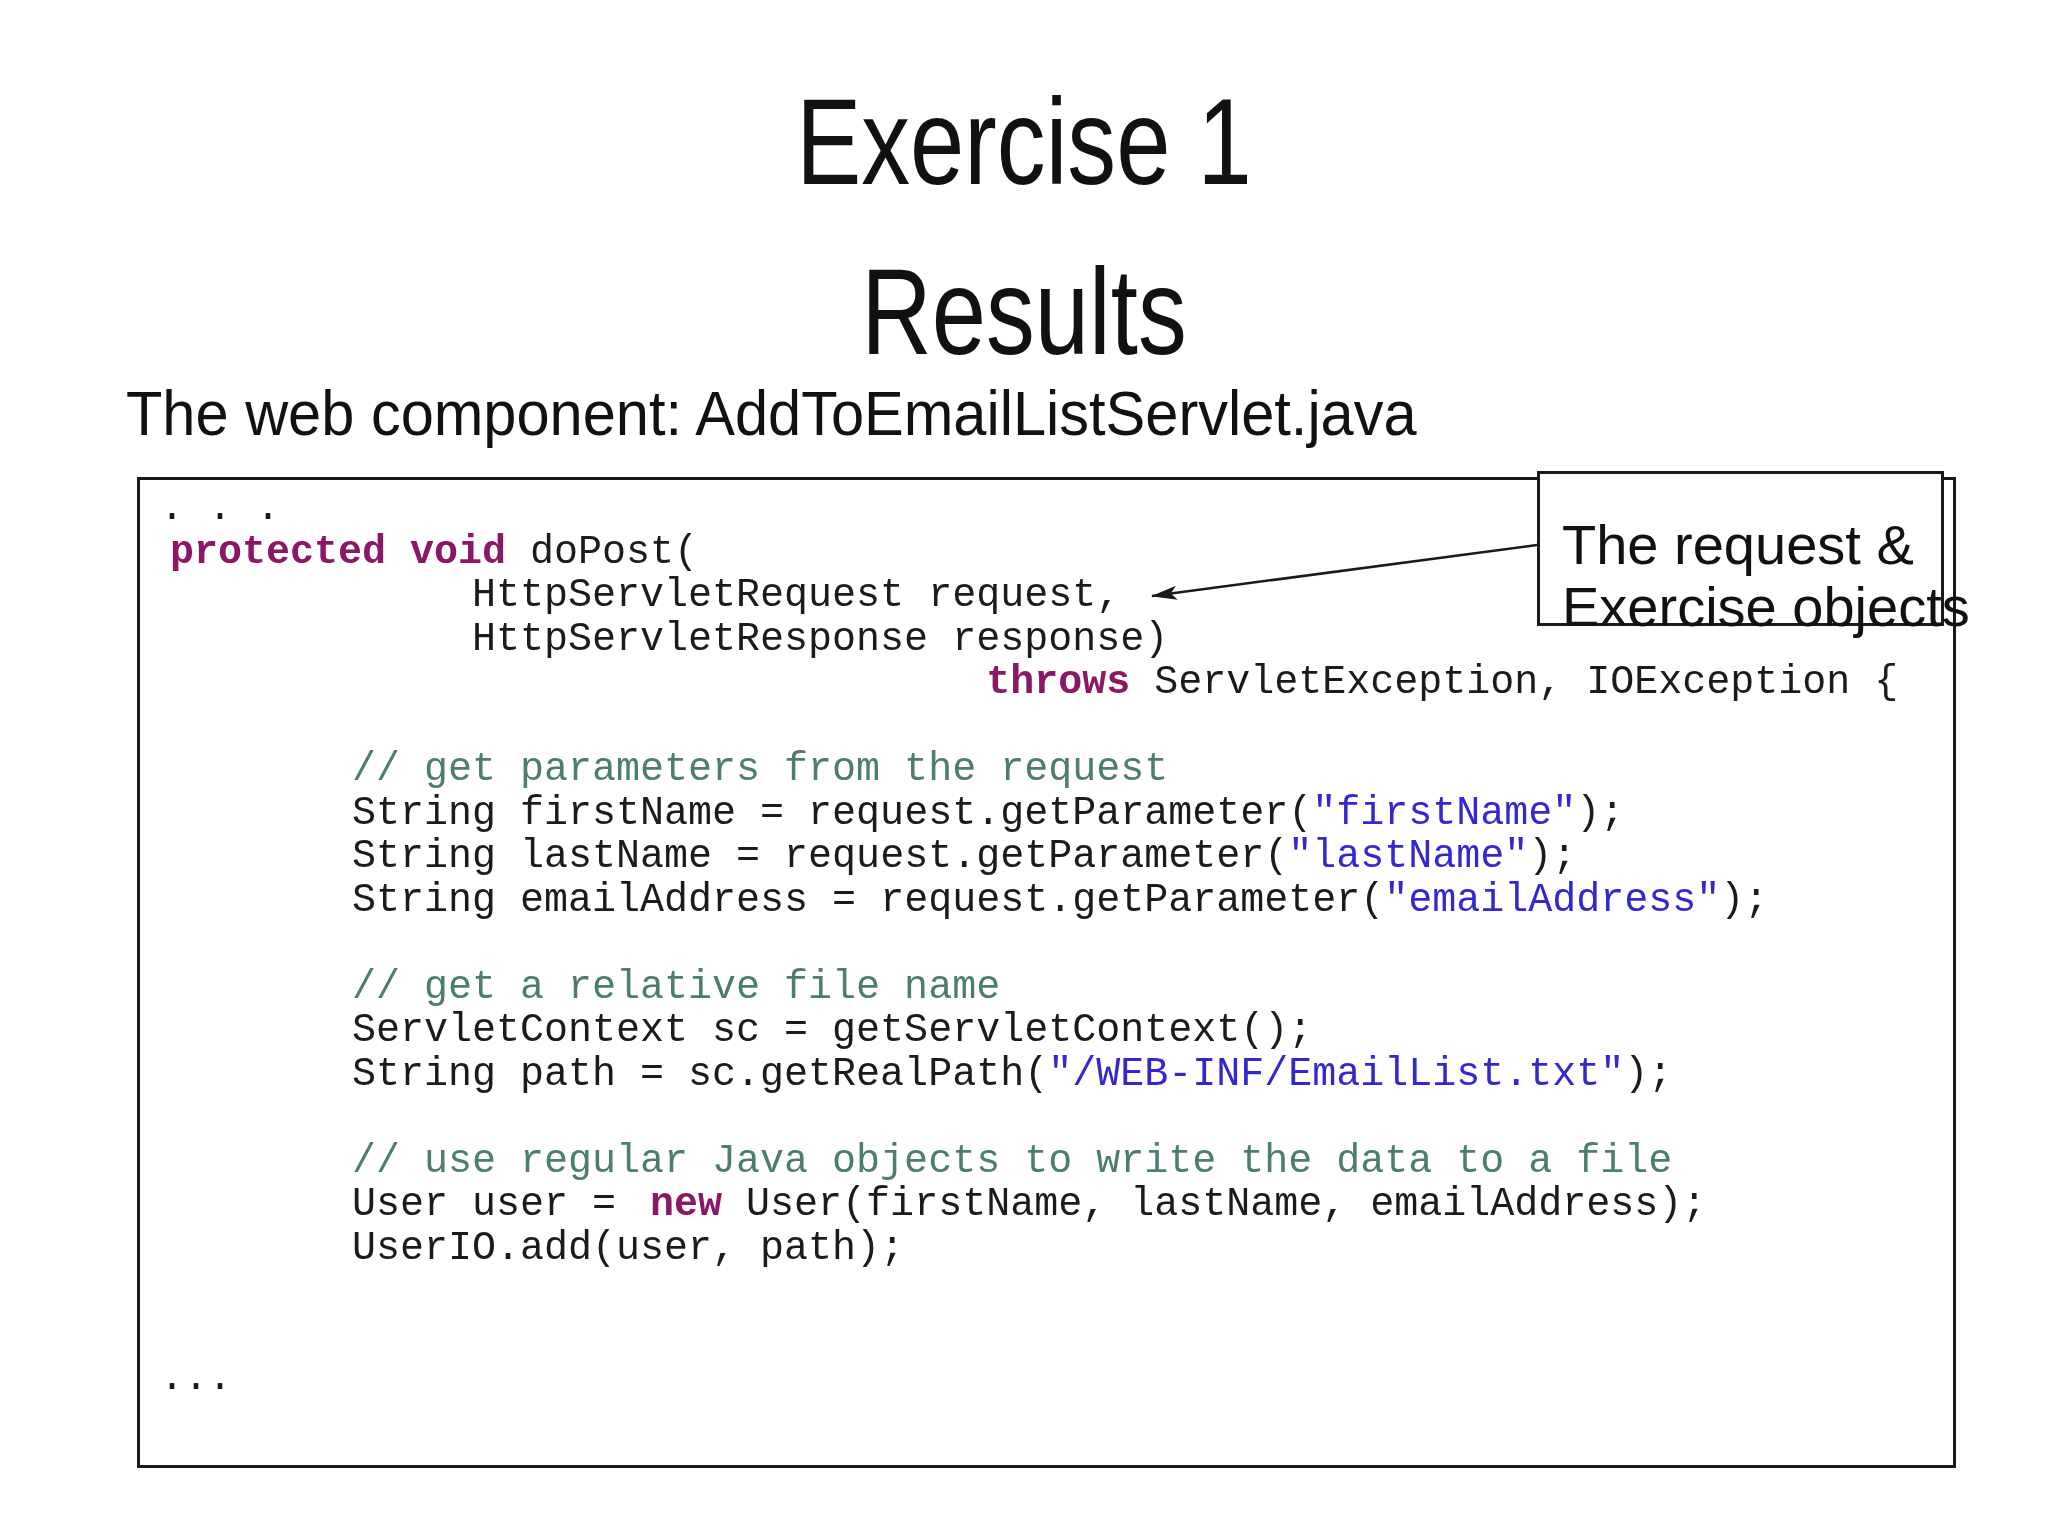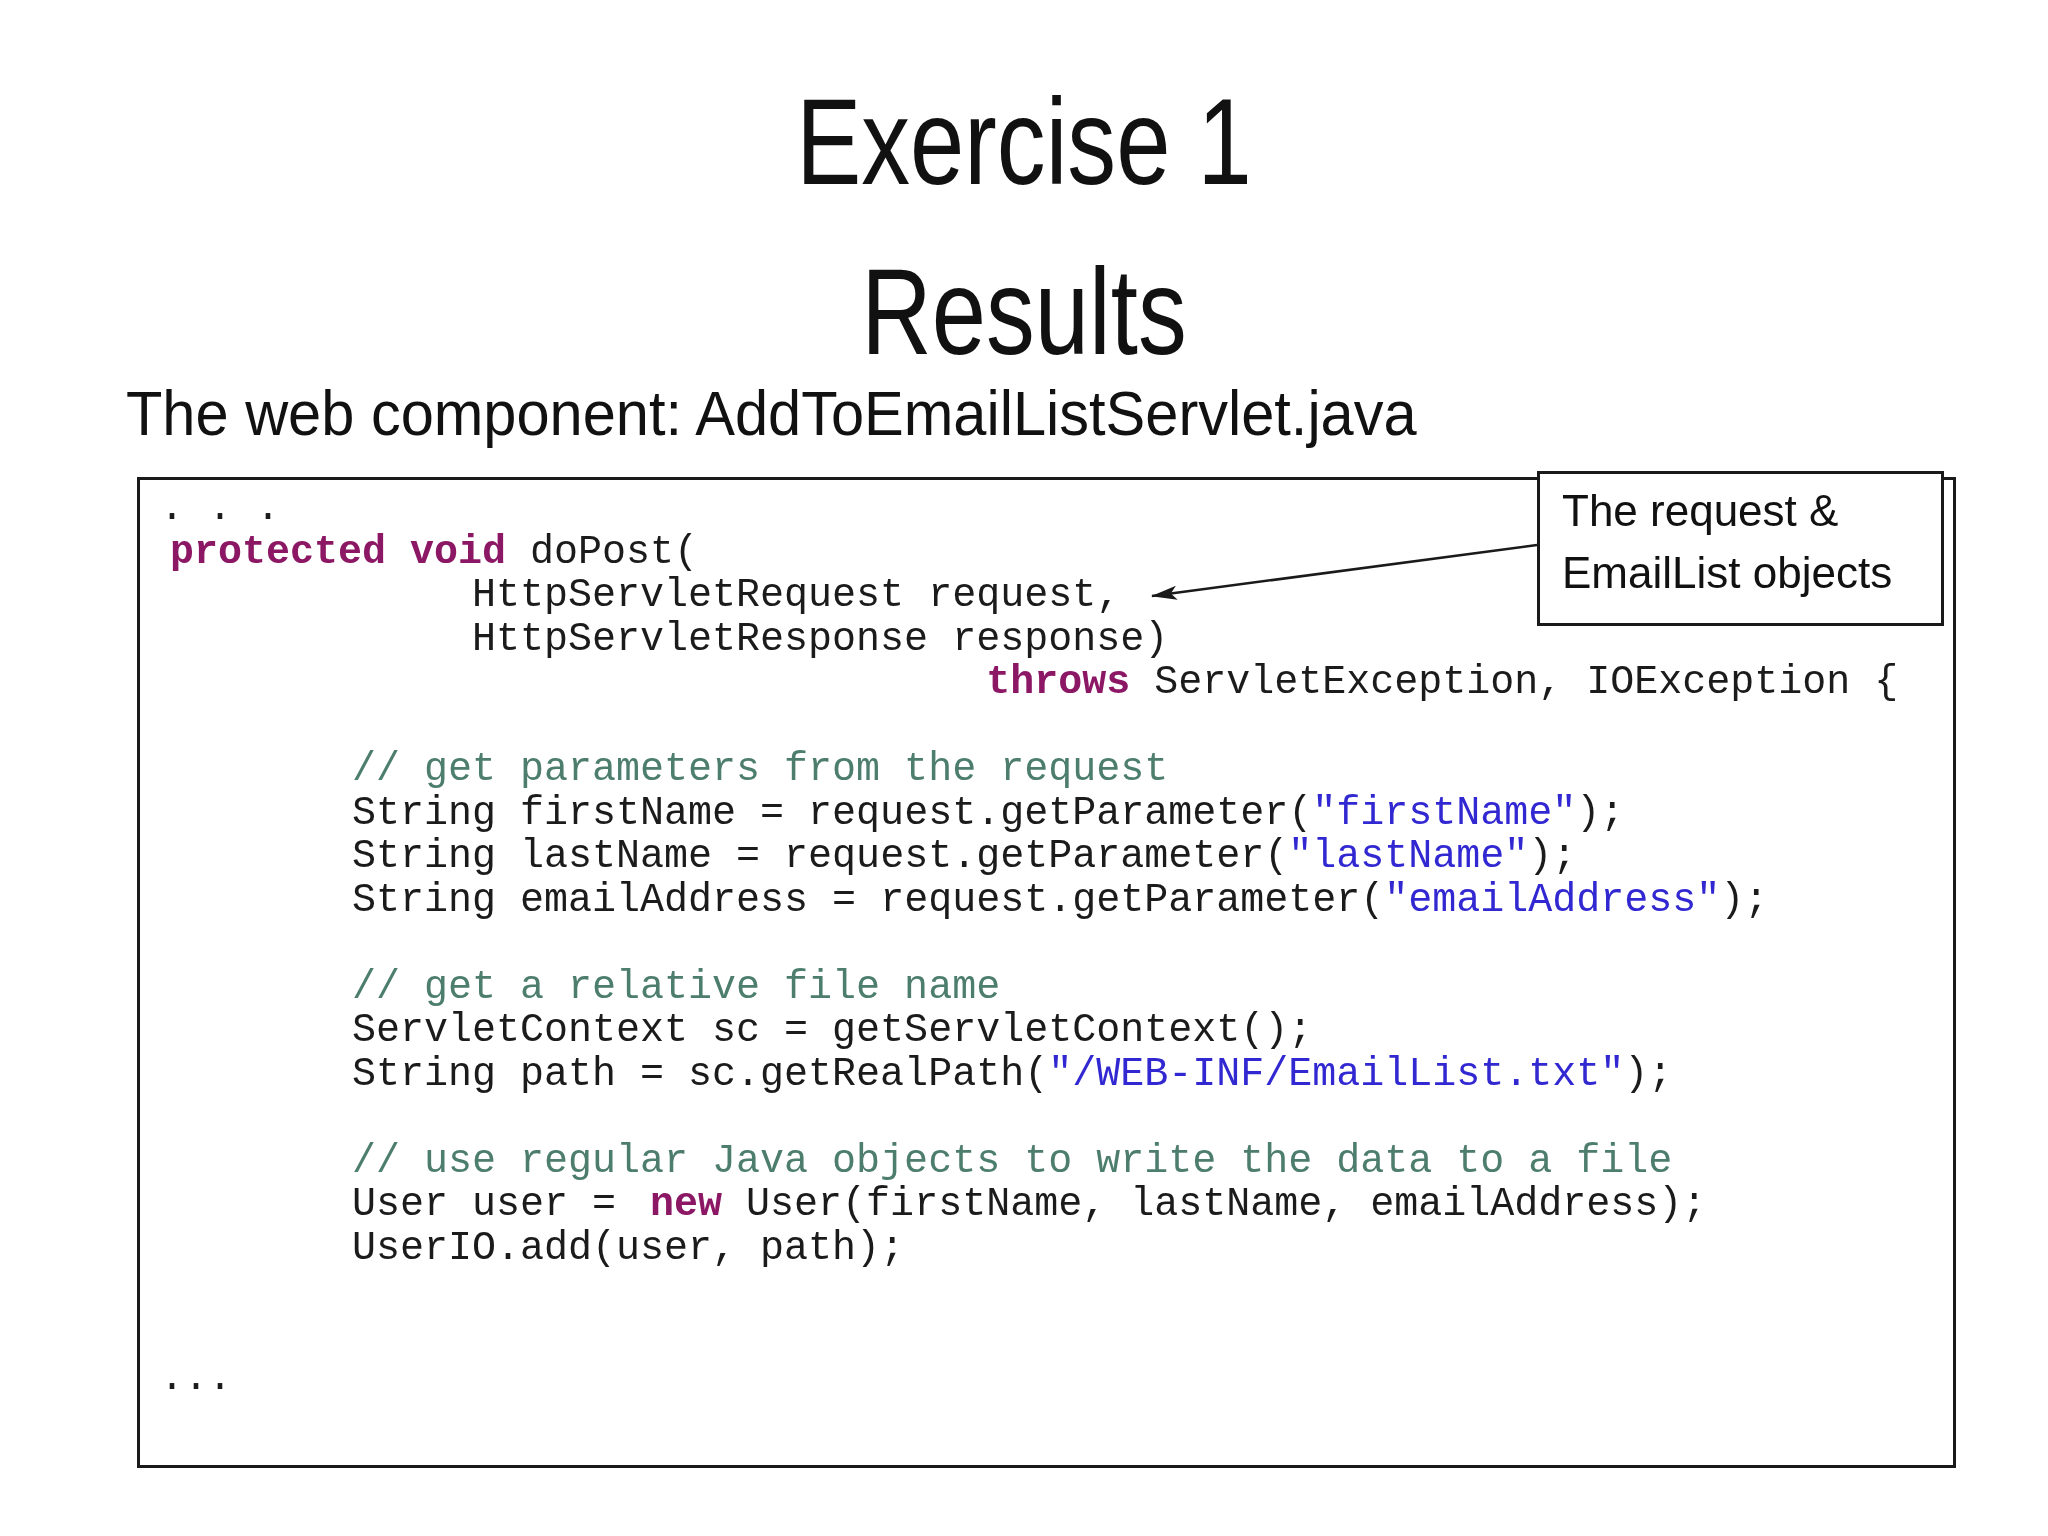--- a/index.html
+++ b/index.html
@@ -38,21 +38,21 @@
   .code-line{height:43.5px;}
   .tok-kw{color:var(--kw);font-weight:bold;margin-left:10px;}
   .tok-b{font-weight:normal;}
   .tok-str{color:var(--str);}
   .tok-c{color:var(--comment);}
   .tok-i{}
 
   .callout{
     position:absolute;left:1537px;top:471px;width:407px;height:155px;
     border:3px solid var(--border);background:var(--bg);z-index:5;
-    padding:6px 0 0 22px;font-size:44px;line-height:62px;
+    padding:40px 0 0 22px;font-size:56px;line-height:62px;
     color:var(--text);white-space:nowrap;
   }
 
   .arrow-svg{position:absolute;left:1100px;top:520px;width:460px;height:100px;z-index:6;}
   .arrow-svg line{stroke:var(--border);stroke-width:2.5px;}
   .arrow-svg path{fill:var(--border);}
 </style>
 </head>
 <body>
 
@@ -64,21 +64,21 @@
   </div>
 
   <div class="heading">The web component: AddToEmailListServlet.java</div>
 
   <div class="codebox">
     <div class="code"><div class="code-line"><span class="tok-plain">. . .</span></div><div class="code-line"><span class="tok-kw">protected void</span><span class="tok-plain"> doPost(</span></div><div class="code-line"><span class="tok-plain">             HttpServletRequest </span><span class="tok-b">request</span><span class="tok-plain">,</span></div><div class="code-line"><span class="tok-plain">             HttpServletResponse </span><span class="tok-b">response</span><span class="tok-plain">)</span></div><div class="code-line"><span class="tok-plain">                                  </span><span class="tok-kw">throws</span><span class="tok-plain"> ServletException, IOException {</span></div><div class="code-line">&nbsp;</div><div class="code-line"><span class="tok-plain">        </span><span class="tok-c">// get parameters from the request</span></div><div class="code-line"><span class="tok-plain">        String firstName = </span><span class="tok-b">request</span><span class="tok-plain">.getParameter(</span><span class="tok-str">"firstName"</span><span class="tok-plain">);</span></div><div class="code-line"><span class="tok-plain">        String lastName = </span><span class="tok-b">request</span><span class="tok-plain">.getParameter(</span><span class="tok-str">"lastName"</span><span class="tok-plain">);</span></div><div class="code-line"><span class="tok-plain">        String emailAddress = </span><span class="tok-b">request</span><span class="tok-plain">.getParameter(</span><span class="tok-str">"emailAddress"</span><span class="tok-plain">);</span></div><div class="code-line">&nbsp;</div><div class="code-line"><span class="tok-plain">        </span><span class="tok-c">// get a relative file name</span></div><div class="code-line"><span class="tok-plain">        ServletContext sc = getServletContext();</span></div><div class="code-line"><span class="tok-plain">        String path = sc.getRealPath(</span><span class="tok-str">"/WEB-INF/EmailList.txt"</span><span class="tok-plain">);</span></div><div class="code-line">&nbsp;</div><div class="code-line"><span class="tok-plain">        </span><span class="tok-c">// use regular Java objects to write the data to a file</span></div><div class="code-line"><span class="tok-plain">        User user = </span><span class="tok-kw">new</span><span class="tok-plain"> User(firstName, lastName, emailAddress);</span></div><div class="code-line"><span class="tok-plain">        UserIO.</span><span class="tok-i">add</span><span class="tok-plain">(user, path);</span></div><div class="code-line">&nbsp;</div><div class="code-line">&nbsp;</div><div class="code-line"><span class="tok-plain">...</span></div></div>
   </div>
 
   <div class="callout">
     <div>The request &amp;</div>
-    <div>EmailList objects</div>
+    <div>Exercise objects</div>
   </div>
 
   <svg class="arrow-svg" viewBox="0 0 460 100">
     <defs>
       <marker id="ah" markerWidth="27" markerHeight="18" refX="25" refY="9" orient="auto" markerUnits="userSpaceOnUse">
         <path d="M0,2 L26,9 L0,16 L6,9 z"></path>
       </marker>
     </defs>
     <line x1="437" y1="25" x2="52" y2="76" marker-end="url(#ah)"></line>
   </svg>

